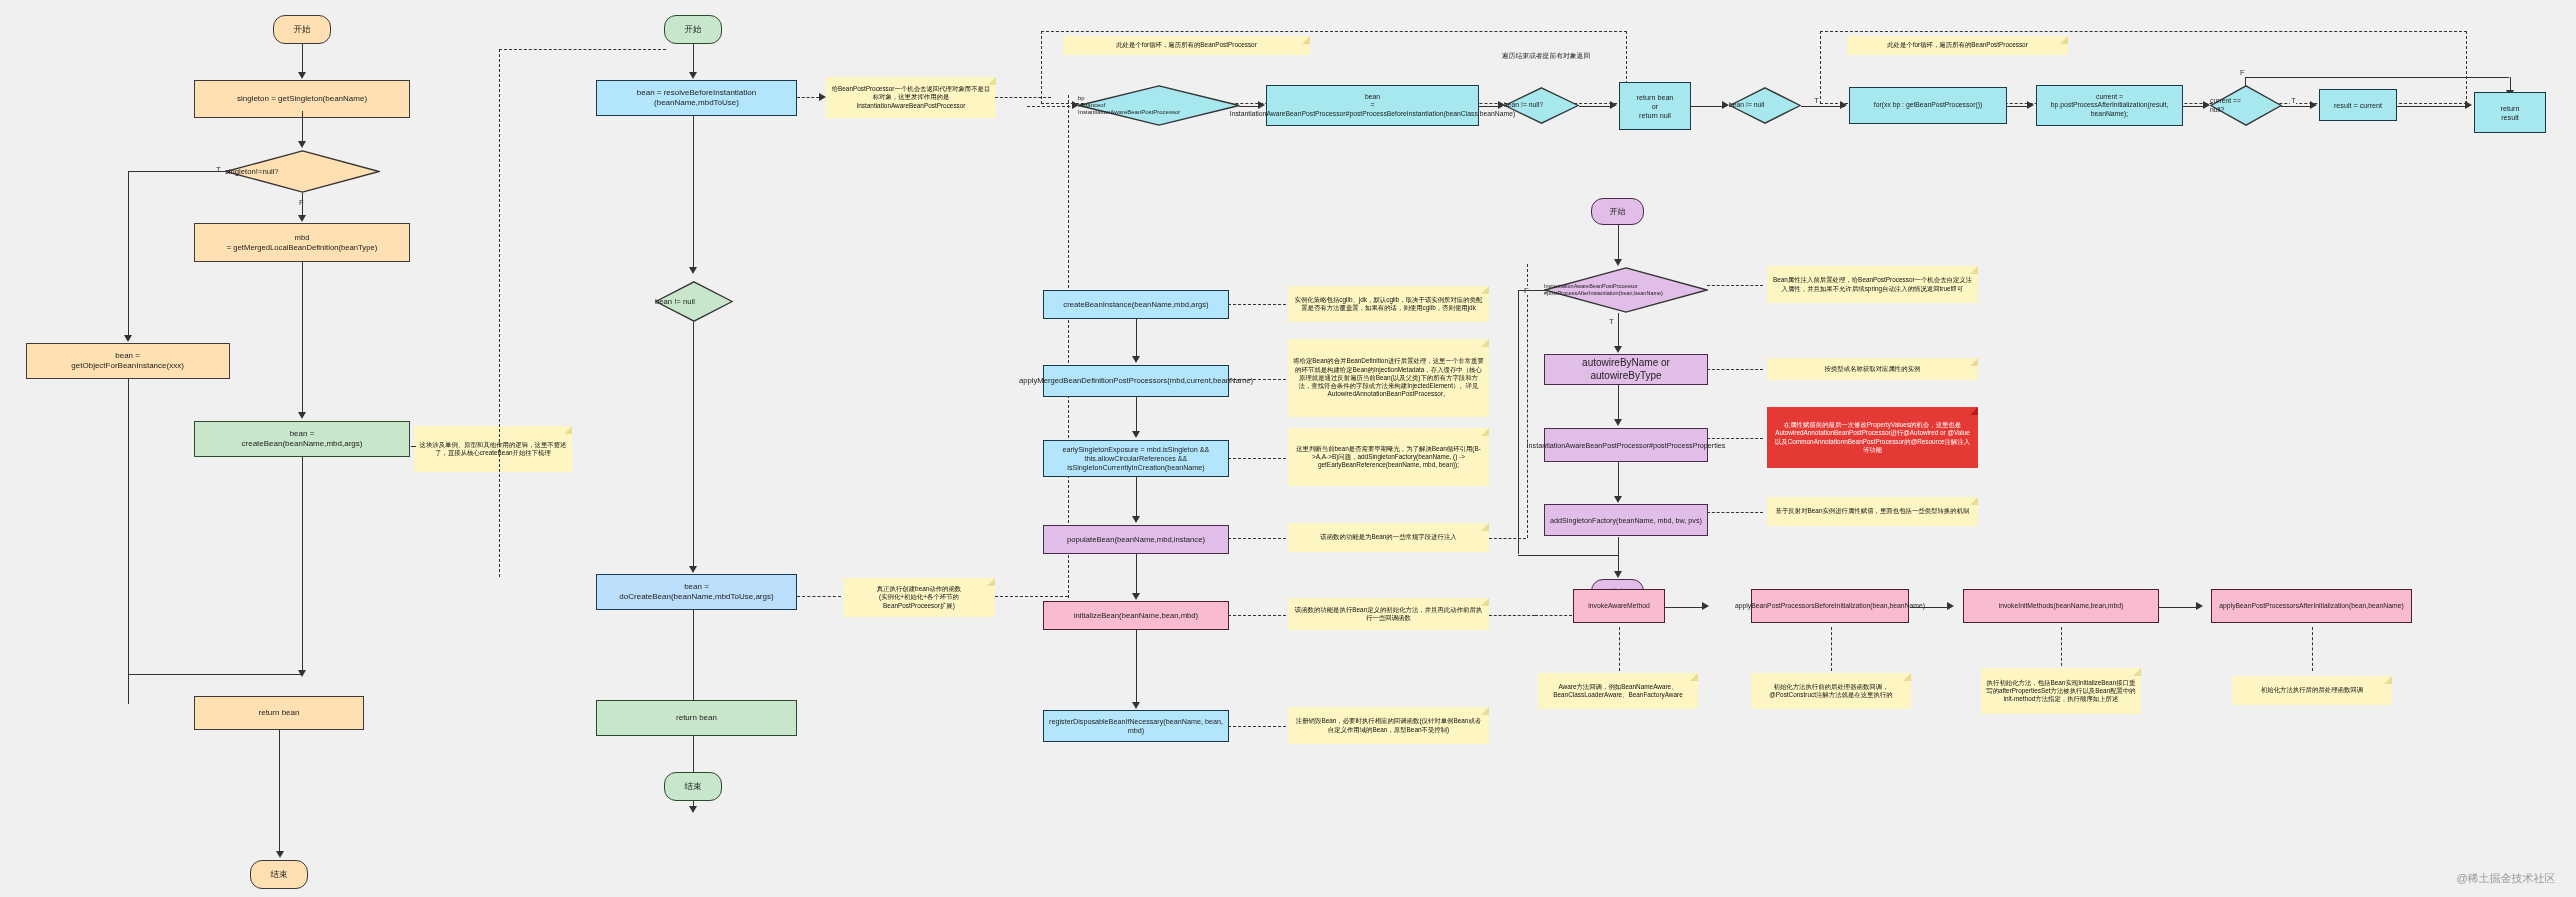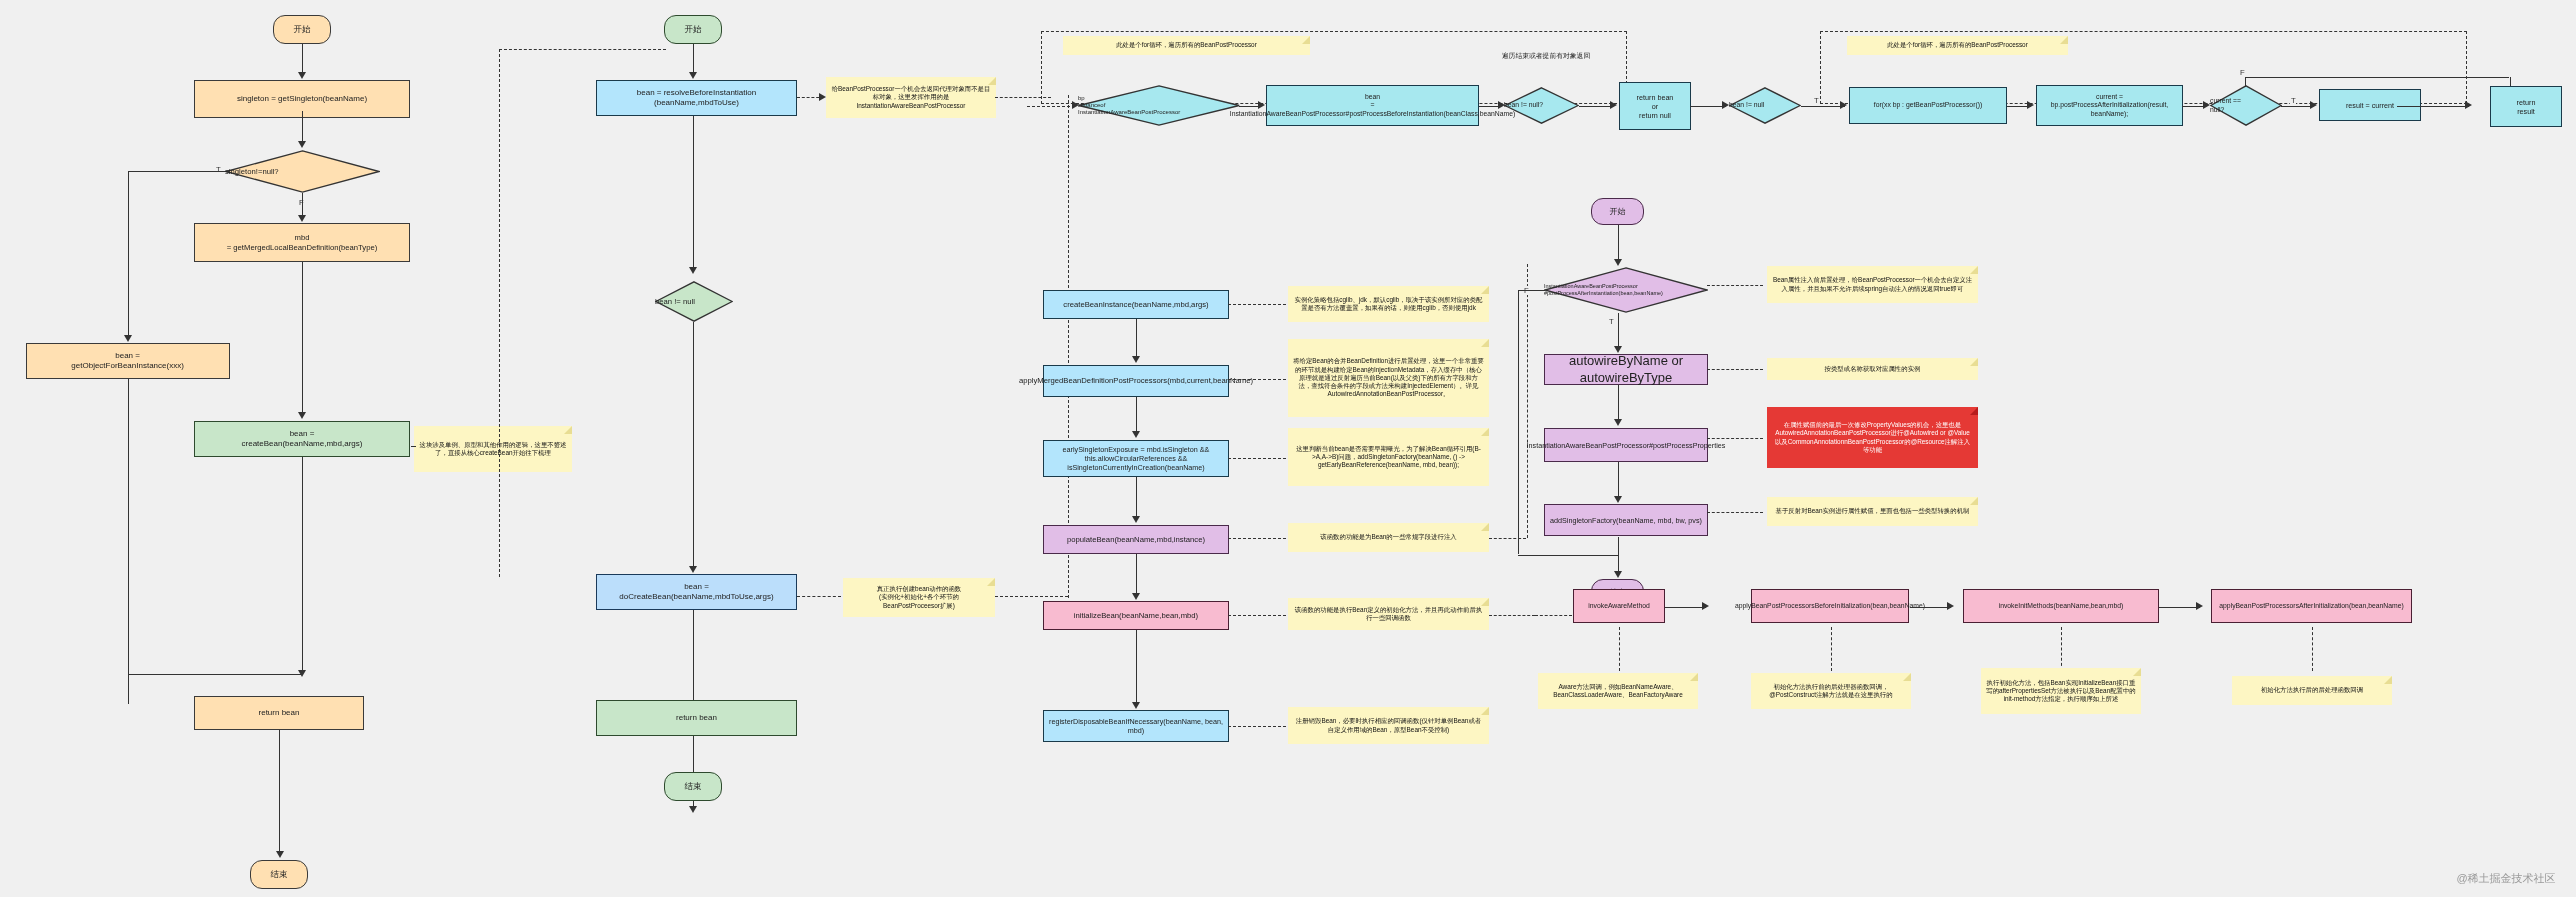--- a/index.html
+++ b/index.html
@@ -178,29 +178,29 @@
 bp.postProcessAfterInitialization(result, beanName);</div>
     <div class="edge h" style="left: 2182px; top: 106px; width: 24px;"></div>
     <div class="arrow right" style="left: 2203px; top: 101px;"></div>
     <div class="node diamond" style="left: 2210px; top: 85px; width: 72px; height: 41px; font-size: 6.8px;"><svg class="dshape" viewBox="0 0 84 48" preserveAspectRatio="none">
         <polygon points="42,1 83,24 42,47 1,24" fill="#a7e8ef" stroke="#333" stroke-width="1.6"></polygon>
       </svg><div class="dlabel">current ==
 null?</div></div>
     <div class="edge h" style="left: 2281px; top: 106px; width: 32px;"></div>
     <div class="elabel" style="left: 2290px; top: 96px;">T</div>
     <div class="arrow right" style="left: 2310px; top: 101px;"></div>
-    <div class="node cyan" style="left: 2319px; top: 89px; width: 102px; height: 32px; font-size: 7.2px;">result = current</div>
+    <div class="node cyan" style="left: 2319px; top: 89px; width: 78px; height: 32px; font-size: 7.2px;">result = current</div>
     <div class="edge h" style="left: 2397px; top: 106px; width: 72px;"></div>
     <div class="arrow right" style="left: 2465px; top: 101px;"></div>
     <div class="edge v" style="left: 2245px; top: 77px; height: 10.2px;"></div>
     <div class="elabel" style="left: 2239px; top: 68px;">F</div>
     <div class="edge h" style="left: 2245px; top: 77px; width: 264px;"></div>
     <div class="edge v" style="left: 2510px; top: 77px; height: 17px;"></div>
     <div class="arrow down" style="left: 2506px; top: 90px;"></div>
-    <div class="node cyan" style="left: 2474px; top: 86px; width: 72px; height: 41px; font-size: 7.2px; margin-left: 16px;">return
+    <div class="node cyan" style="left: 2474px; top: 92px; width: 72px; height: 41px; font-size: 7.2px;">return
 result</div>
     <div class="node blue" style="left: 1043px; top: 290px; width: 186px; height: 29px; font-size: 7.7px;">createBeanInstance(beanName,mbd,args)</div>
     <div class="edge v" style="left: 1136px; top: 319px; height: 41px;"></div>
     <div class="arrow down" style="left: 1132px; top: 356px;"></div>
     <div class="node blue" style="left: 1043px; top: 365px; width: 186px; height: 32px; font-size: 7.7px;">applyMergedBeanDefinitionPostProcessors(mbd,current,beanName)</div>
     <div class="edge v" style="left: 1136px; top: 397px; height: 37px;"></div>
     <div class="arrow down" style="left: 1132px; top: 431px;"></div>
     <div class="node blue" style="left: 1043px; top: 440px; width: 186px; height: 37px; font-size: 7.2px;">earlySingletonExposure = mbd.isSingleton &amp;&amp; this.allowCircularReferences &amp;&amp; isSingletonCurrentlyInCreation(beanName)</div>
     <div class="edge v" style="left: 1136px; top: 477px; height: 43px;"></div>
     <div class="arrow down" style="left: 1132px; top: 516px;"></div>
@@ -229,21 +229,21 @@
     <div class="node purple term" style="left: 1591px; top: 198px; width: 53px; height: 27px; font-size: 8px;">开始</div>
     <div class="edge v" style="left: 1618px; top: 225px; height: 37px;"></div>
     <div class="arrow down" style="left: 1614px; top: 259px;"></div>
     <div class="node diamond" style="left: 1544px; top: 267px; width: 164px; height: 46px; font-size: 5.5px;"><svg class="dshape" viewBox="0 0 192 54" preserveAspectRatio="none">
         <polygon points="96,1 191,27 96,53 1,27" fill="#e1bee7" stroke="#333" stroke-width="1.6"></polygon>
       </svg><div class="dlabel">InstantiationAwareBeanPostProcessor
 #postProcessAfterInstantiation(bean,beanName)</div></div>
     <div class="elabel" style="left: 1608px; top: 317px;">T</div>
     <div class="edge v" style="left: 1618px; top: 313px; height: 36px;"></div>
     <div class="arrow down" style="left: 1614px; top: 346px;"></div>
-    <div class="node purple" style="left: 1544px; top: 354px; width: 164px; height: 31px; font-size: 13px;">autowireByName or autowireByType</div>
+    <div class="node purple" style="left: 1544px; top: 354px; width: 164px; height: 31px; font-size: 10px;">autowireByName or autowireByType</div>
     <div class="edge v" style="left: 1618px; top: 385px; height: 37px;"></div>
     <div class="arrow down" style="left: 1614px; top: 419px;"></div>
     <div class="node purple" style="left: 1544px; top: 428px; width: 164px; height: 34px; font-size: 7.2px;">InstantiationAwareBeanPostProcessor#postProcessProperties</div>
     <div class="edge v" style="left: 1618px; top: 462px; height: 37px;"></div>
     <div class="arrow down" style="left: 1614px; top: 496px;"></div>
     <div class="node purple" style="left: 1544px; top: 504px; width: 164px; height: 32px; font-size: 7.2px;">addSingletonFactory(beanName, mbd, bw, pvs)</div>
     <div class="edge v" style="left: 1618px; top: 537px; height: 37px;"></div>
     <div class="arrow down" style="left: 1614px; top: 571px;"></div>
     <div class="node purple term" style="left: 1591px; top: 579px; width: 53px; height: 27px; font-size: 8px;">结束</div>
     <div class="elabel" style="left: 1523px; top: 286px;">F</div>

